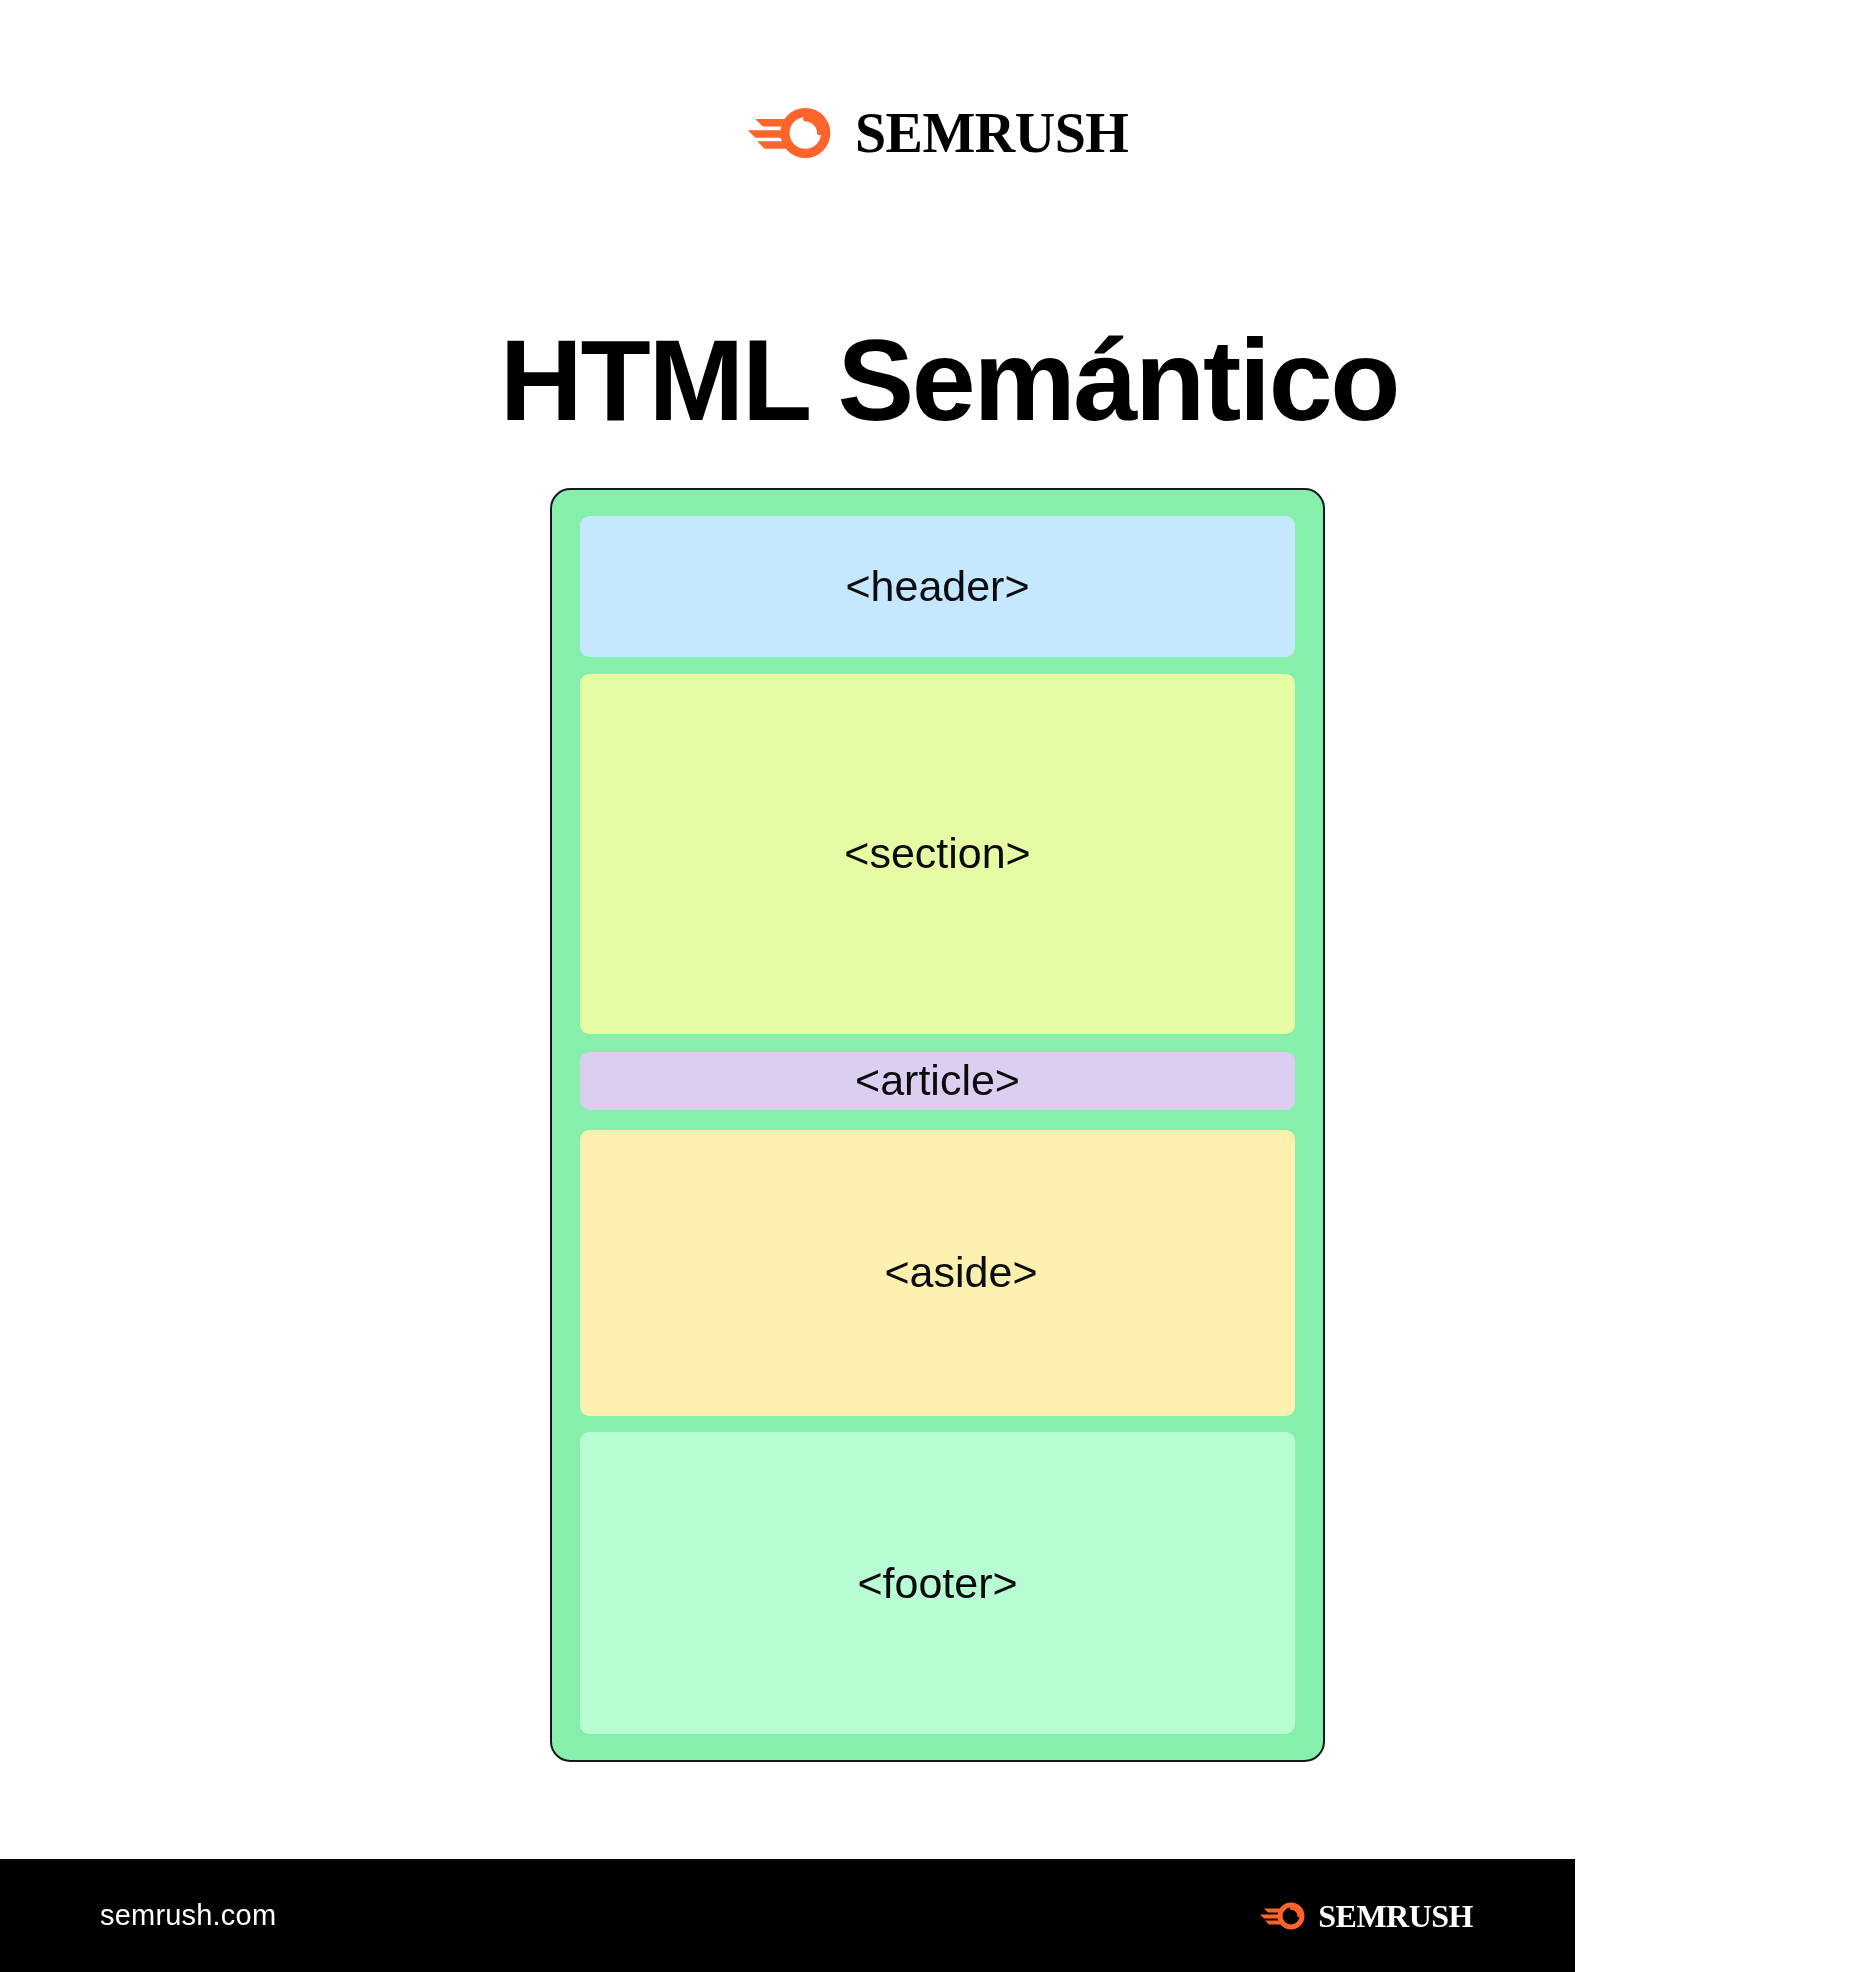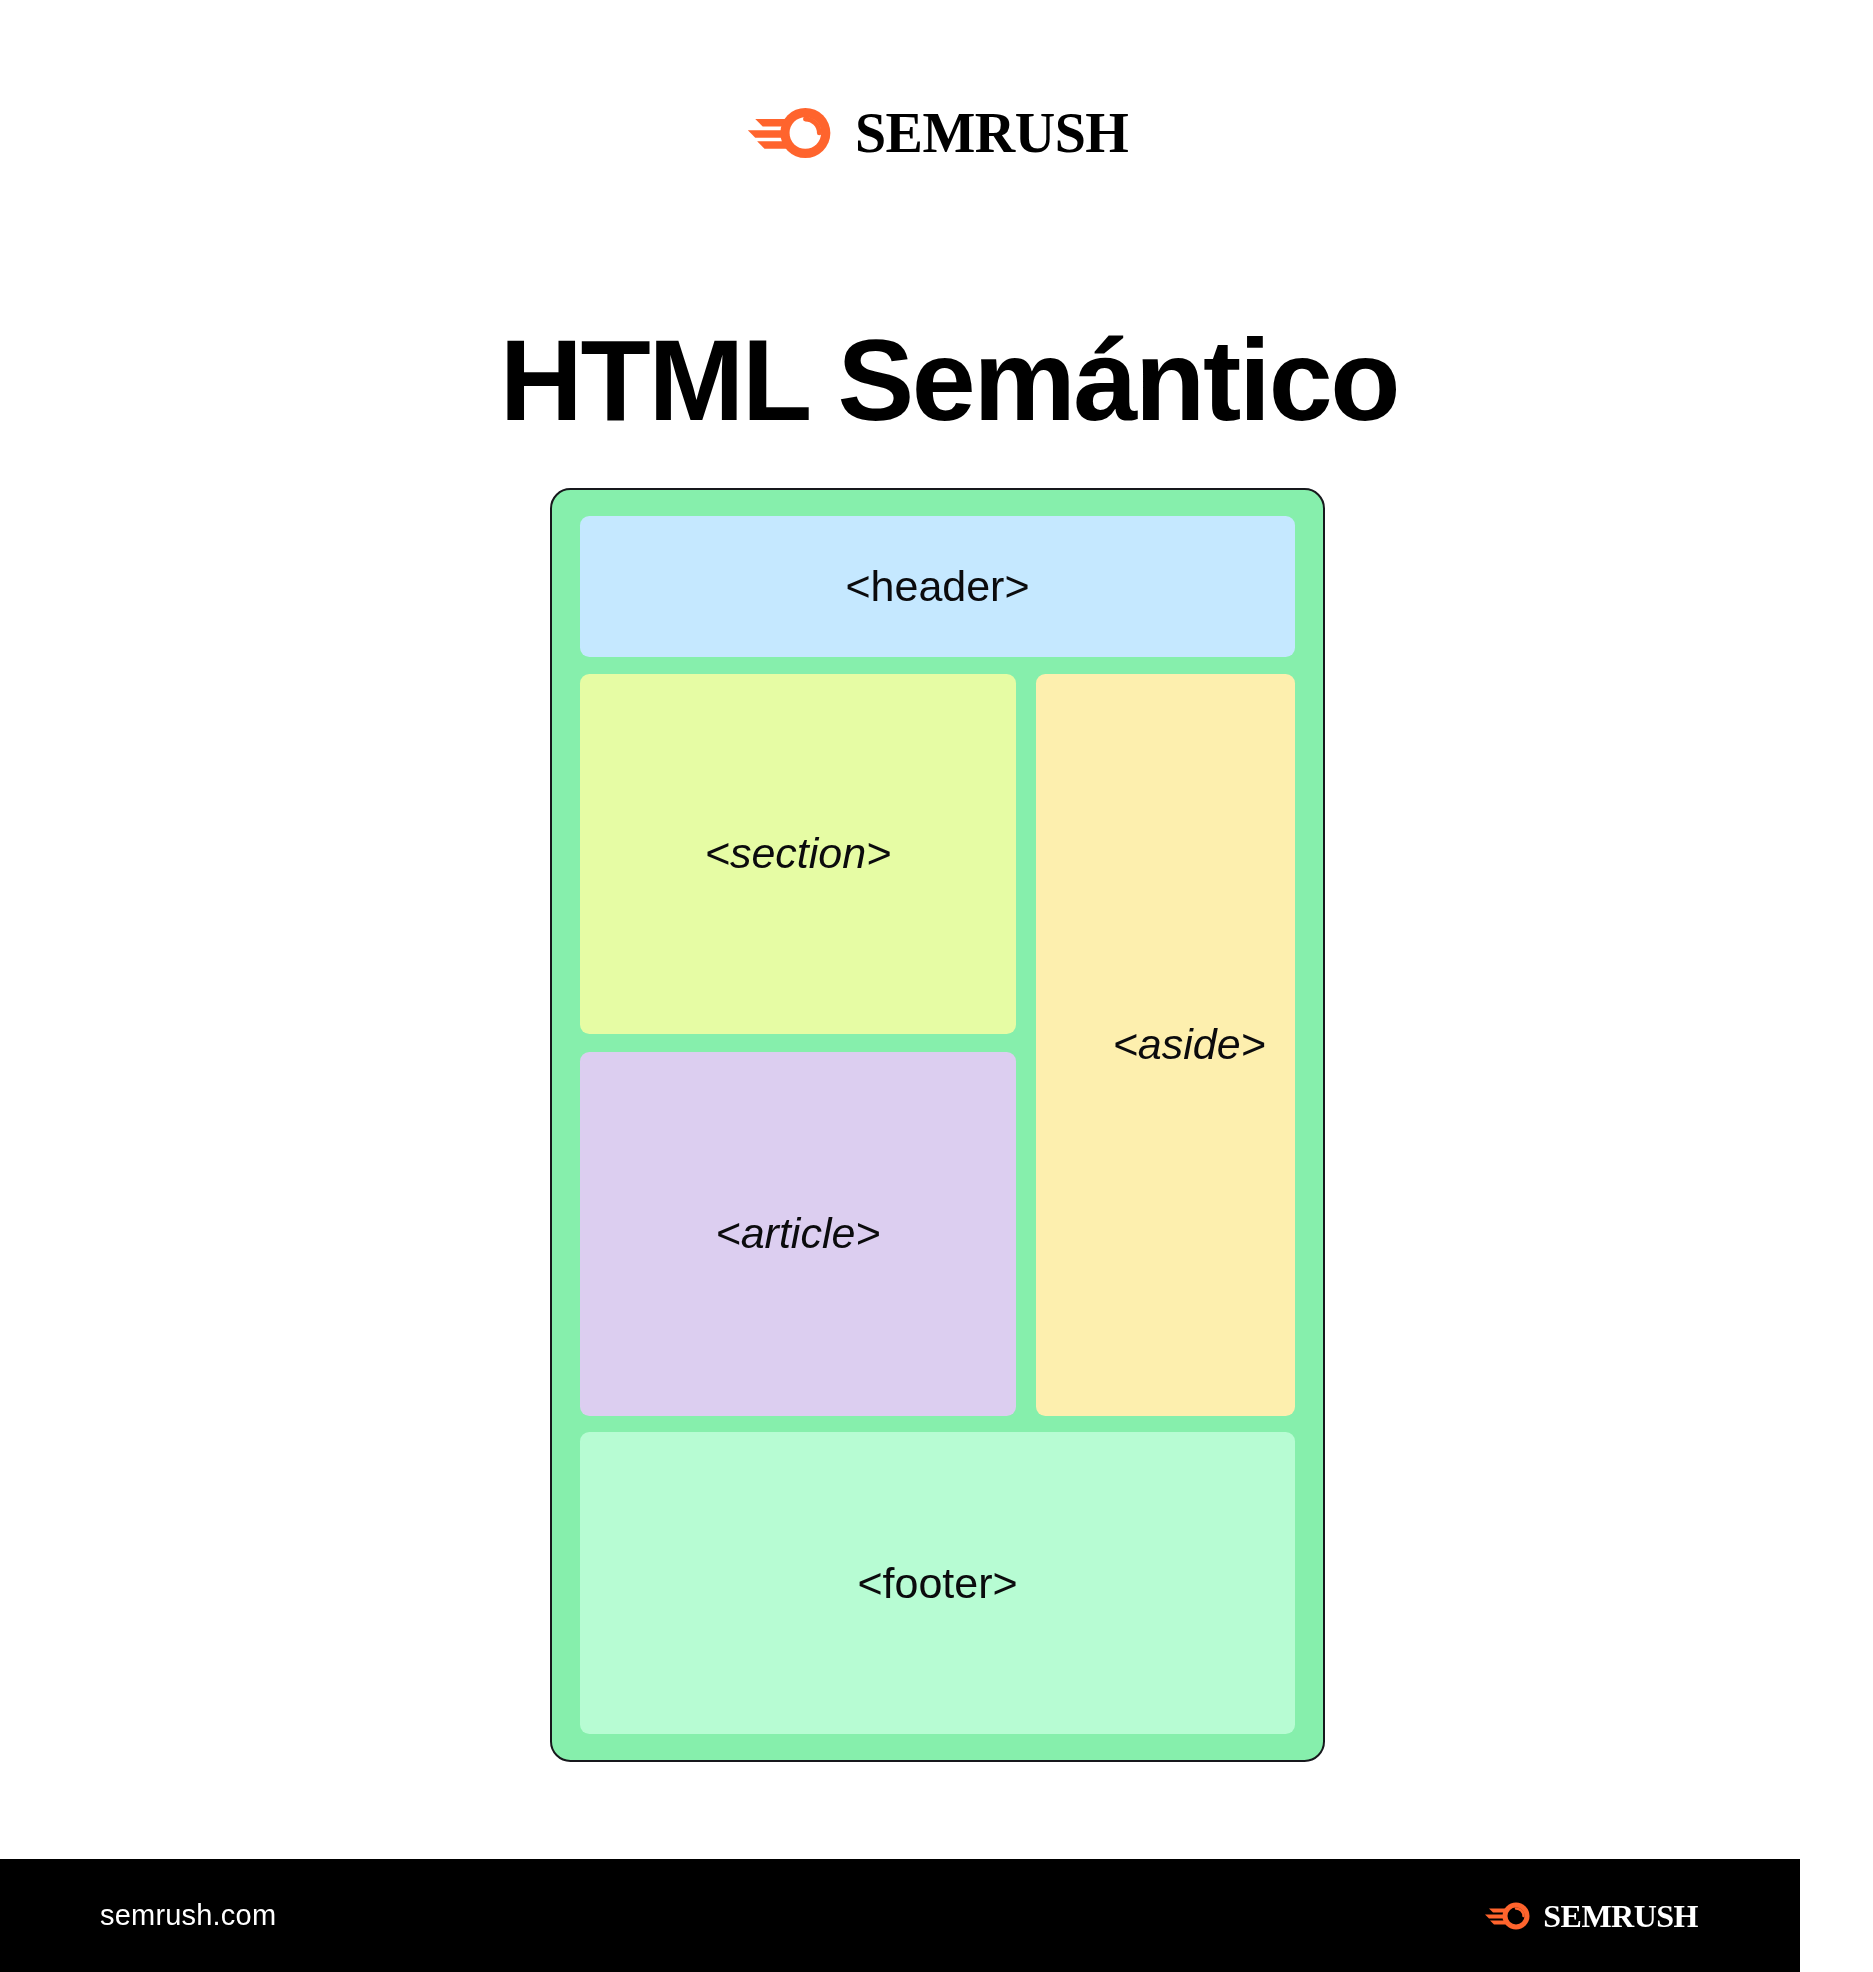--- a/index.html
+++ b/index.html
@@ -91,24 +91,24 @@
     letter-spacing: 0px;
     line-height: 1;
     white-space: nowrap;
   }
 
   .block-header { height: 141px; margin-bottom: 16.7px; }
   .block-nav    { height: 67px;  margin-bottom: 16.7px; }
 
   .mid-row {
     display: flex;
+    flex-direction: column;
     gap: 20.4px;
     margin-bottom: 16.7px;
     height: 742px;
-    font-style: italic;
   }
   .mid-left {
     display: flex;
     flex-direction: column;
     gap: 18.6px;
     flex: 0 0 436px;
   }
   .block-section { flex: 0 0 360px; }
   .block-article { flex: 1 1 auto; }
   .block-aside {
@@ -116,21 +116,21 @@
     align-items: center;
     justify-content: center;
   }
   .block-footer { flex: 1 1 auto; min-height: 141px; }
 
   
   .bottom-bar {
     position: absolute;
     left: 0;
     bottom: 0;
-    width: 1800px;
+    width: 1575px;
     height: 113px;
     background: #000000;
     display: flex;
     align-items: center;
     justify-content: space-between;
     box-sizing: border-box;
     padding: 0 102px 0 100px;
   }
   .bottom-url {
     font-family: "Liberation Sans", sans-serif;

